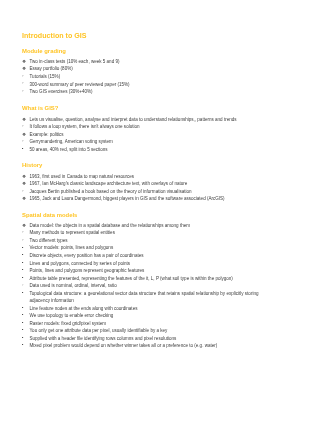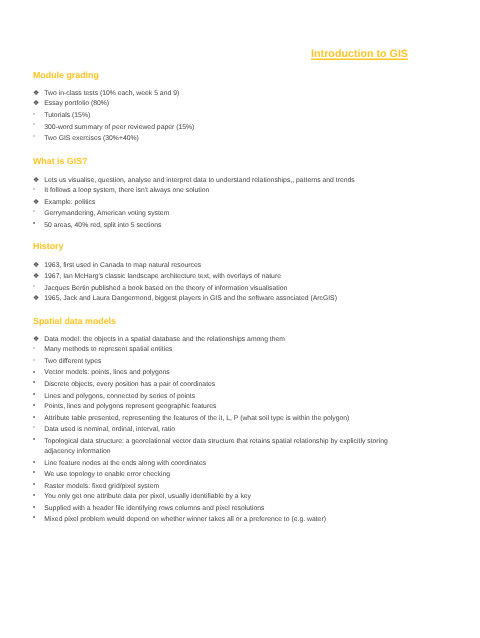--- a/index.html
+++ b/index.html
@@ -26,25 +26,23 @@
     position: absolute;
     left: 22px;
     top: 32px;
     width: 250px;
   }
   .doc-title {
     color: #ffc425;
     font-weight: bold;
     font-size: 7.1px;
     letter-spacing: 0.02px;
-    text-decoration: underline;
     text-underline-offset: 1.4px;
     margin: 0 0 7.5px 0;
     line-height: 1.15;
-    text-align: right;
   }
   .heading {
     color: #ffc425;
     font-weight: bold;
     font-size: 5.9px;
     margin: 0 0 3.2px 0;
     line-height: 1.2;
   }
   .section {
     margin-bottom: 9px;

